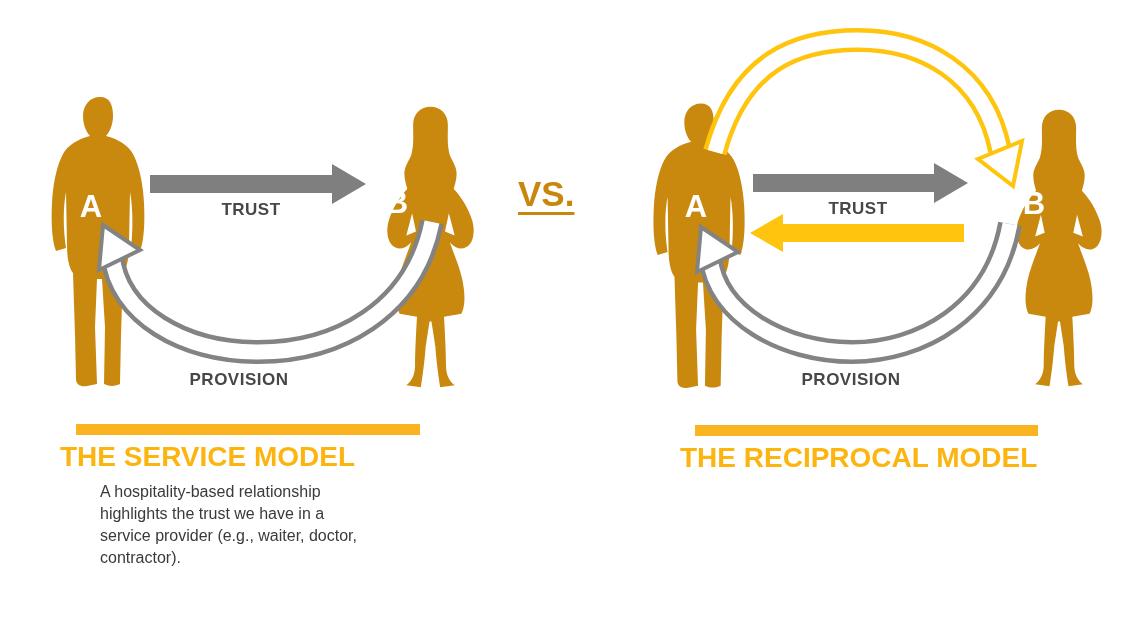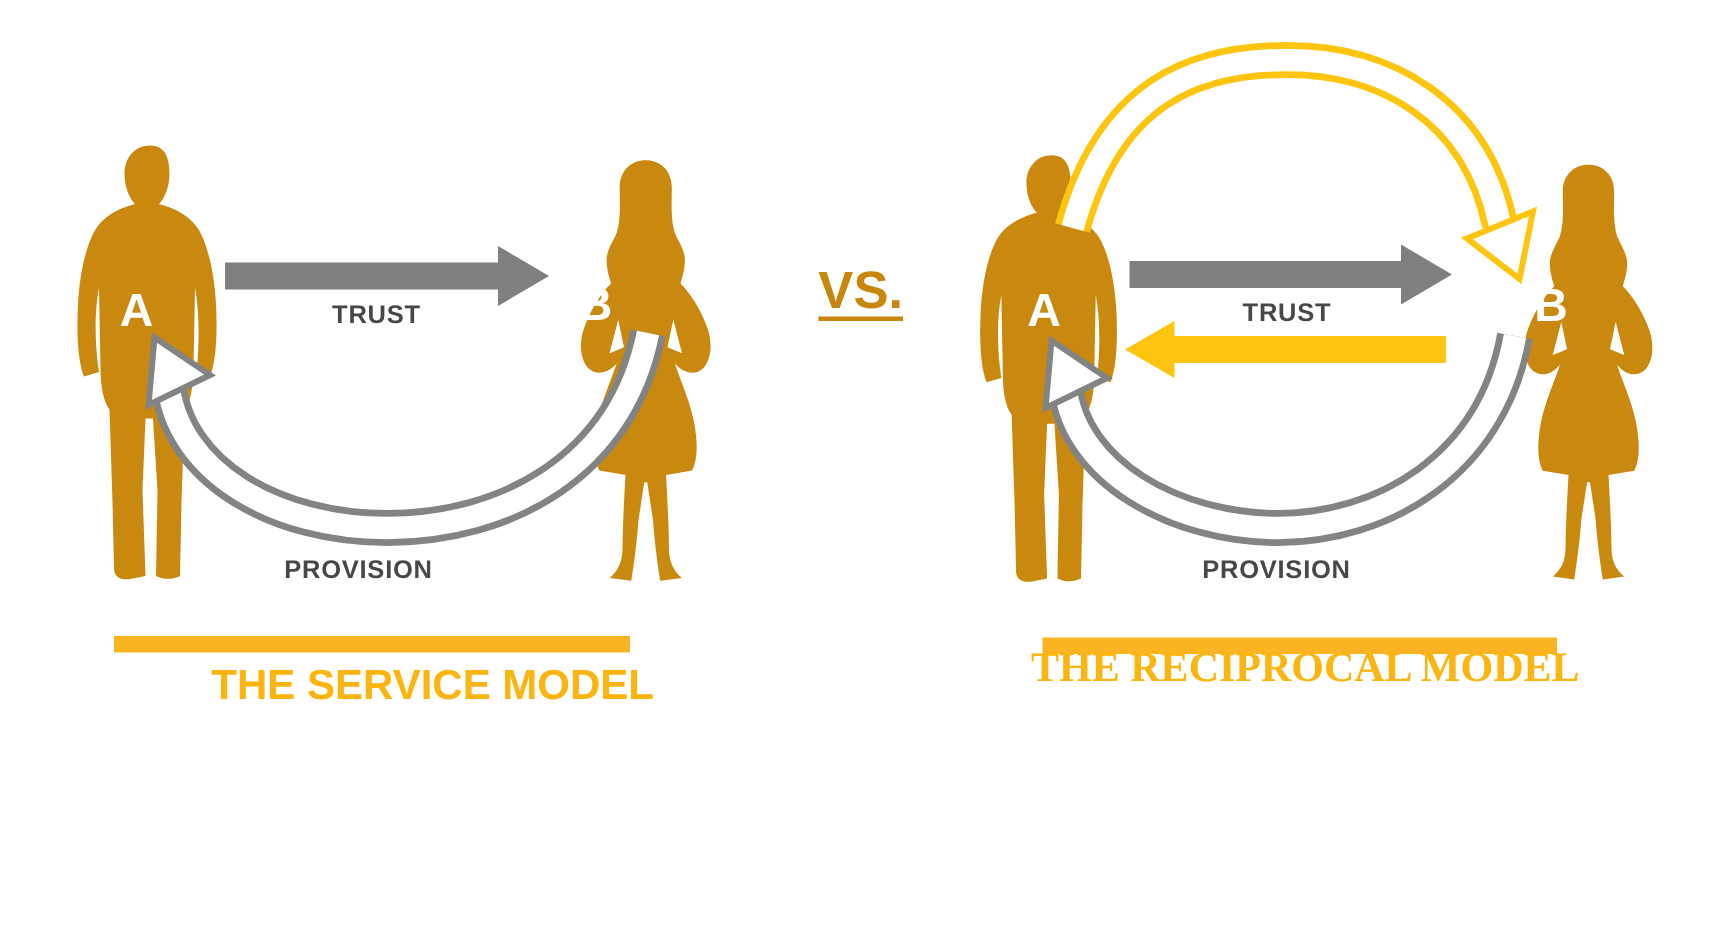--- a/index.html
+++ b/index.html
@@ -8,33 +8,33 @@
     font-family:"Liberation Sans", sans-serif;
   }
   svg{position:absolute;overflow:visible;}
   #panel-left{left:0;top:0;}
   #panel-right{left:600px;top:0;}
   svg text{font-family:"Liberation Sans", sans-serif;}
   .person-letter{font-size:31px;font-weight:bold;fill:#ffffff;}
   .arrow-label{font-size:17px;font-weight:bold;fill:#474747;letter-spacing:0.5px;}
   .fig{fill:#C9890F;}
   .vs{
-    position:absolute;left:518px;top:174px;width:84px;text-align:right;
+    position:absolute;left:518px;top:174px;width:84px;text-align:left;
     font-size:35px;font-weight:bold;color:#C8860D;
     text-decoration:underline;text-decoration-thickness:3px;text-underline-offset:6px;
   }
   .accent-bar{position:absolute;height:11px;background:#FBB421;}
   #bar-left{left:76px;top:424px;width:344px;}
   #bar-right{left:695px;top:425px;width:343px;}
   .model-title{
     position:absolute;font-size:28px;font-weight:bold;color:#FCB40F;
-    text-align:right;white-space:nowrap;letter-spacing:0px;
+    text-align:left;white-space:nowrap;letter-spacing:0px;
   }
   #title-left{left:60px;top:441px;width:376px;}
-  #title-right{left:680px;top:430px;width:373px;font-family:Liberation Serif, serif;}
+  #title-right{left:680px;top:442px;width:373px;}
   .model-desc{
     position:absolute;font-size:16px;line-height:22px;color:#3A3A3A;
     white-space:pre-line;
   }
   #desc-left{left:100px;top:481px;width:310px;}
   #desc-right{left:721px;top:481px;width:310px;}
 </style>
 </head>
 <body>
 
@@ -108,17 +108,21 @@
 
     <text x="258" y="214" text-anchor="middle" class="arrow-label">TRUST</text>
     <text x="251" y="385" text-anchor="middle" class="arrow-label">PROVISION</text>
 
     <text x="96" y="217" text-anchor="middle" class="person-letter">A</text>
     <text x="434" y="214" text-anchor="middle" class="person-letter">B</text>
   </svg>
 
   <div id="bar-left" class="accent-bar"></div>
   <div id="title-left" class="model-title">THE SERVICE MODEL</div>
+  <div id="desc-left" class="model-desc">A hospitality-based relationship
+highlights the trust we have in a
+service provider (e.g., waiter, doctor,
+contractor).</div>
 
   <div id="bar-right" class="accent-bar"></div>
   <div id="title-right" class="model-title">THE RECIPROCAL MODEL</div>
 
 </div>
 
 </body></html>

